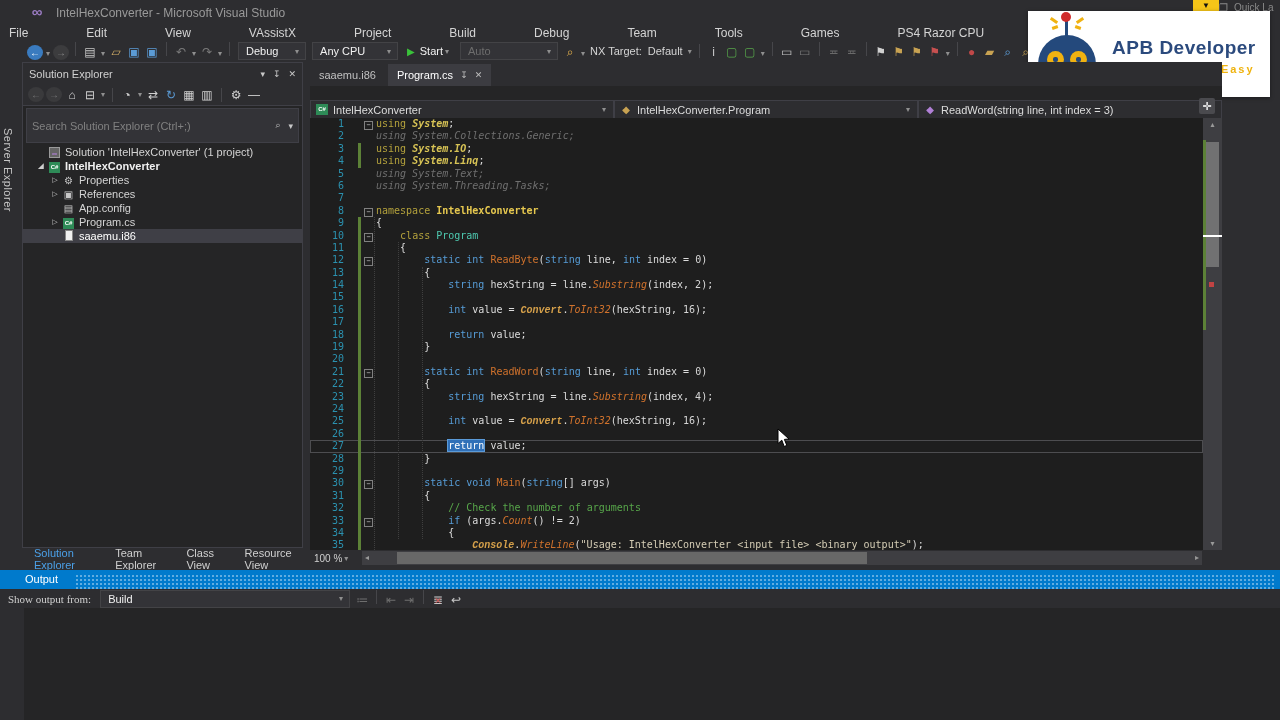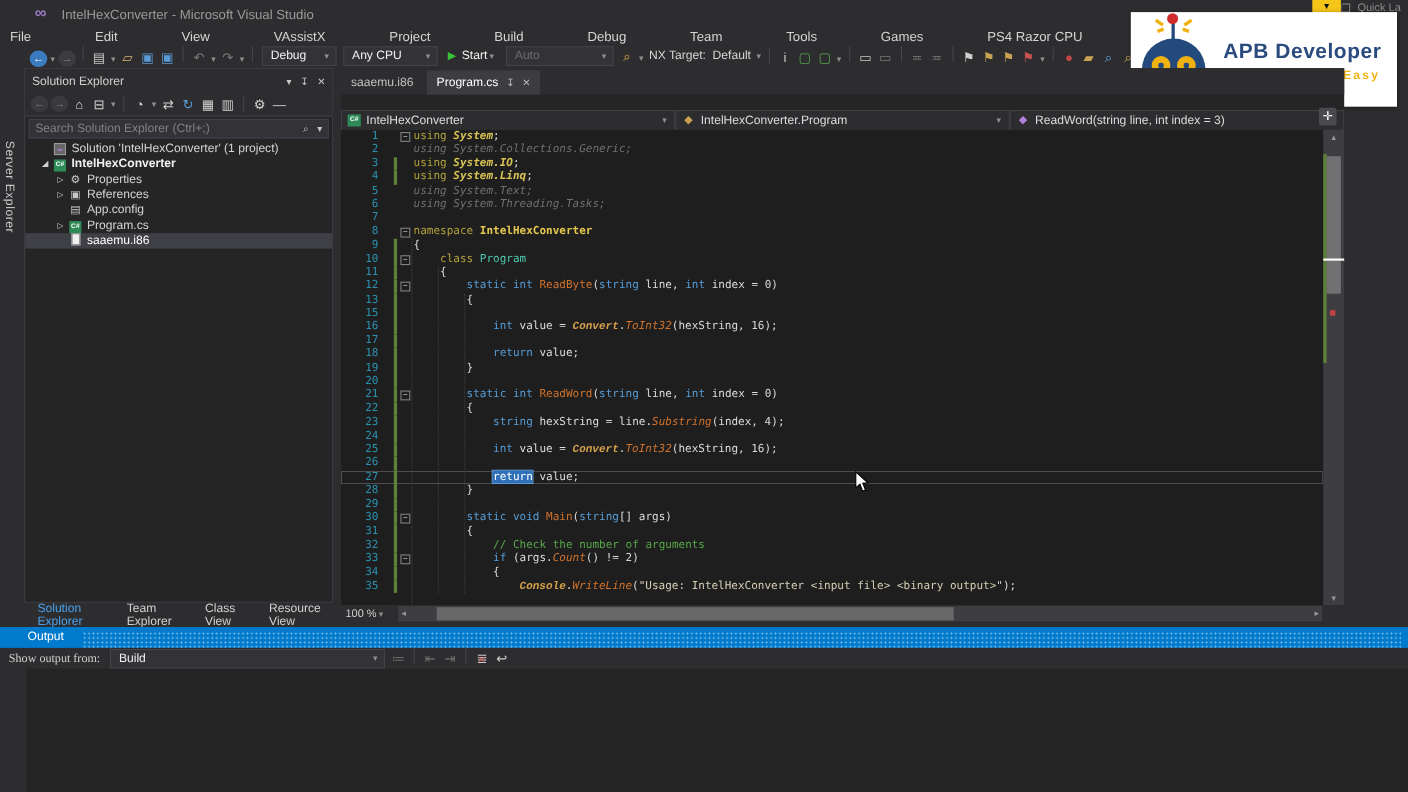--- a/index.html
+++ b/index.html
@@ -54,21 +54,21 @@
   
   #left-strip { left:0; top:62px; width:22px; height:486px; background:#2d2d30; }
   #server-exp { left:2px; top:66px; writing-mode:vertical-rl; color:#c8c8c8; font-size:11px; letter-spacing:.5px; }
 
   
   #solexp { left:22px; top:62px; width:281px; height:486px; background:#252526; border:1px solid #3f3f46; }
   #solexp-head { height:21px; background:#2d2d30; color:#d0d0d0; font-size:11px; display:flex; align-items:center; padding:0 6px; }
   #solexp-head .ttl { flex:1; }
   .headic { color:#c8c8c8; font-size:9px; margin-left:8px; }
   #solexp-tools { height:22px; display:flex; align-items:center; padding:0 4px; background:#2d2d30; border-bottom:1px solid #3f3f46; }
-  #solexp-search { margin:2px 3px; height:18px; background:#333337; border:1px solid #3f3f46; color:#808080;
+  #solexp-search { margin:2px 3px; height:35px; background:#333337; border:1px solid #3f3f46; color:#808080;
                    font-size:11px; display:flex; align-items:center; padding:0 5px; }
   #solexp-search .ph { flex:1; }
   #tree { margin-top:2px; }
   .trow { height:14px; display:flex; align-items:center; font-size:11px; color:#d4d4d4; white-space:nowrap; }
   .trow.sel { background:#3f3f46; color:#fff; }
   .trow.bold { font-weight:bold; color:#f0f0f0; }
   .texp { width:12px; text-align:center; font-size:7px; color:#cfcfcf; }
   .tico { width:15px; text-align:center; margin-right:3px; }
   .ic-box { display:inline-block; width:11px; height:11px; font-size:6px; line-height:11px; text-align:center; color:#fff; font-weight:bold; }
   .ic-sol { background:#656565; border:1px solid #9a9a9a; color:#b180d7; font-size:7px; }
@@ -343,20 +343,21 @@
       <div class="crow"><span class="ln">4</span><span class="cbar on"></span><span class="cfold"></span><span class="ctext"><span class="tok-kwy">using</span><span class="tok-pl"> </span><span class="tok-sys">System.Linq</span><span class="tok-pl">;</span></span></div>
       <div class="crow"><span class="ln">5</span><span class="cbar"></span><span class="cfold"></span><span class="ctext"><span class="tok-gray">using System.Text;</span></span></div>
       <div class="crow"><span class="ln">6</span><span class="cbar"></span><span class="cfold"></span><span class="ctext"><span class="tok-gray">using System.Threading.Tasks;</span></span></div>
       <div class="crow"><span class="ln">7</span><span class="cbar"></span><span class="cfold"></span><span class="ctext"></span></div>
       <div class="crow"><span class="ln">8</span><span class="cbar"></span><span class="cfold"><span class="foldbox">−</span></span><span class="ctext"><span class="tok-kwy">namespace</span><span class="tok-pl"> </span><span class="tok-ns">IntelHexConverter</span></span></div>
       <div class="crow"><span class="ln">9</span><span class="cbar on"></span><span class="cfold"></span><span class="ctext"><span class="tok-pl">{</span></span></div>
       <div class="crow"><span class="ln">10</span><span class="cbar on"></span><span class="cfold"><span class="foldbox">−</span></span><span class="ctext"><span class="tok-pl">    </span><span class="tok-kwy">class</span><span class="tok-pl"> </span><span class="tok-type">Program</span></span></div>
       <div class="crow"><span class="ln">11</span><span class="cbar on"></span><span class="cfold"></span><span class="ctext"><span class="tok-pl">    {</span></span></div>
       <div class="crow"><span class="ln">12</span><span class="cbar on"></span><span class="cfold"><span class="foldbox">−</span></span><span class="ctext"><span class="tok-pl">        </span><span class="tok-kw">static</span><span class="tok-pl"> </span><span class="tok-kw">int</span><span class="tok-pl"> </span><span class="tok-meth">ReadByte</span><span class="tok-pl">(</span><span class="tok-kw">string</span><span class="tok-pl"> line, </span><span class="tok-kw">int</span><span class="tok-pl"> index = </span><span class="tok-num">0</span><span class="tok-pl">)</span></span></div>
       <div class="crow"><span class="ln">13</span><span class="cbar on"></span><span class="cfold"></span><span class="ctext"><span class="tok-pl">        {</span></span></div>
+      <div class="crow"><span class="ln">14</span><span class="cbar on"></span><span class="cfold"></span><span class="ctext"><span class="tok-pl">            </span><span class="tok-kw">string</span><span class="tok-pl"> hexString = line.</span><span class="tok-methi">Substring</span><span class="tok-pl">(index, </span><span class="tok-num">2</span><span class="tok-pl">);</span></span></div>
       <div class="crow"><span class="ln">15</span><span class="cbar on"></span><span class="cfold"></span><span class="ctext"></span></div>
       <div class="crow"><span class="ln">16</span><span class="cbar on"></span><span class="cfold"></span><span class="ctext"><span class="tok-pl">            </span><span class="tok-kw">int</span><span class="tok-pl"> value = </span><span class="tok-cls">Convert</span><span class="tok-pl">.</span><span class="tok-methi">ToInt32</span><span class="tok-pl">(hexString, </span><span class="tok-num">16</span><span class="tok-pl">);</span></span></div>
       <div class="crow"><span class="ln">17</span><span class="cbar on"></span><span class="cfold"></span><span class="ctext"></span></div>
       <div class="crow"><span class="ln">18</span><span class="cbar on"></span><span class="cfold"></span><span class="ctext"><span class="tok-pl">            </span><span class="tok-kw">return</span><span class="tok-pl"> value;</span></span></div>
       <div class="crow"><span class="ln">19</span><span class="cbar on"></span><span class="cfold"></span><span class="ctext"><span class="tok-pl">        }</span></span></div>
       <div class="crow"><span class="ln">20</span><span class="cbar on"></span><span class="cfold"></span><span class="ctext"></span></div>
       <div class="crow"><span class="ln">21</span><span class="cbar on"></span><span class="cfold"><span class="foldbox">−</span></span><span class="ctext"><span class="tok-pl">        </span><span class="tok-kw">static</span><span class="tok-pl"> </span><span class="tok-kw">int</span><span class="tok-pl"> </span><span class="tok-meth">ReadWord</span><span class="tok-pl">(</span><span class="tok-kw">string</span><span class="tok-pl"> line, </span><span class="tok-kw">int</span><span class="tok-pl"> index = </span><span class="tok-num">0</span><span class="tok-pl">)</span></span></div>
       <div class="crow"><span class="ln">22</span><span class="cbar on"></span><span class="cfold"></span><span class="ctext"><span class="tok-pl">        {</span></span></div>
       <div class="crow"><span class="ln">23</span><span class="cbar on"></span><span class="cfold"></span><span class="ctext"><span class="tok-pl">            </span><span class="tok-kw">string</span><span class="tok-pl"> hexString = line.</span><span class="tok-methi">Substring</span><span class="tok-pl">(index, </span><span class="tok-num">4</span><span class="tok-pl">);</span></span></div>
       <div class="crow"><span class="ln">24</span><span class="cbar on"></span><span class="cfold"></span><span class="ctext"></span></div>

